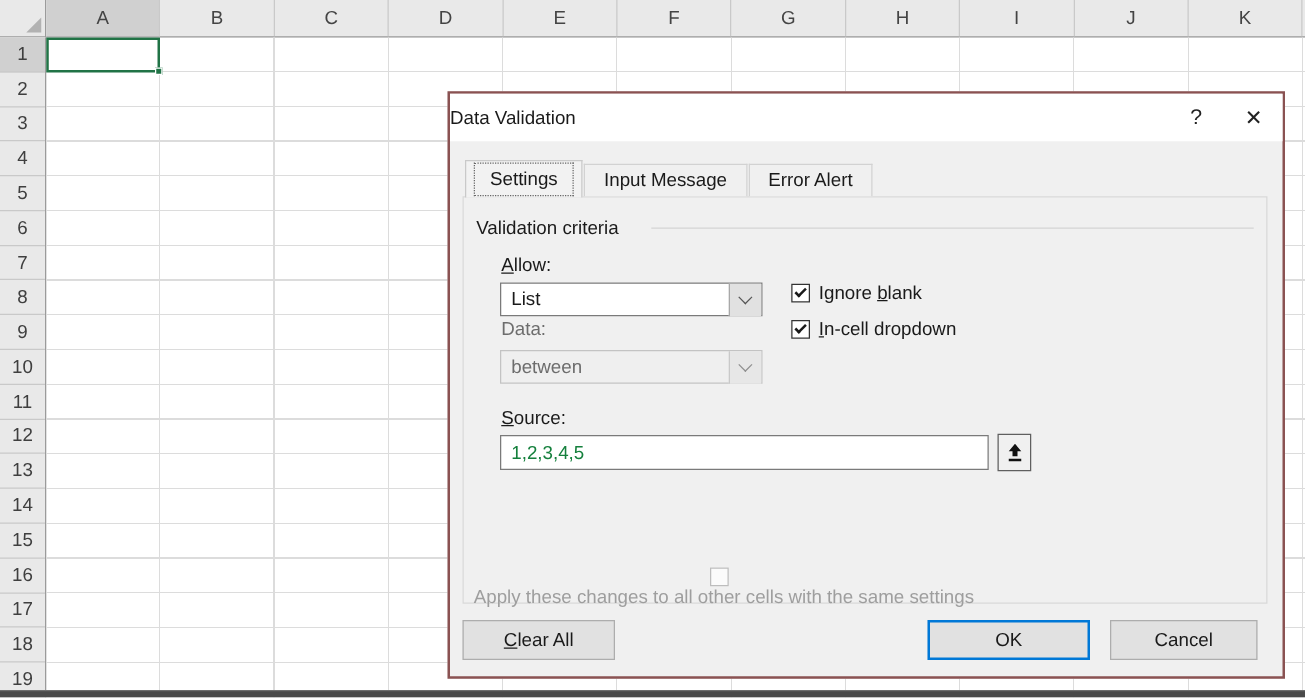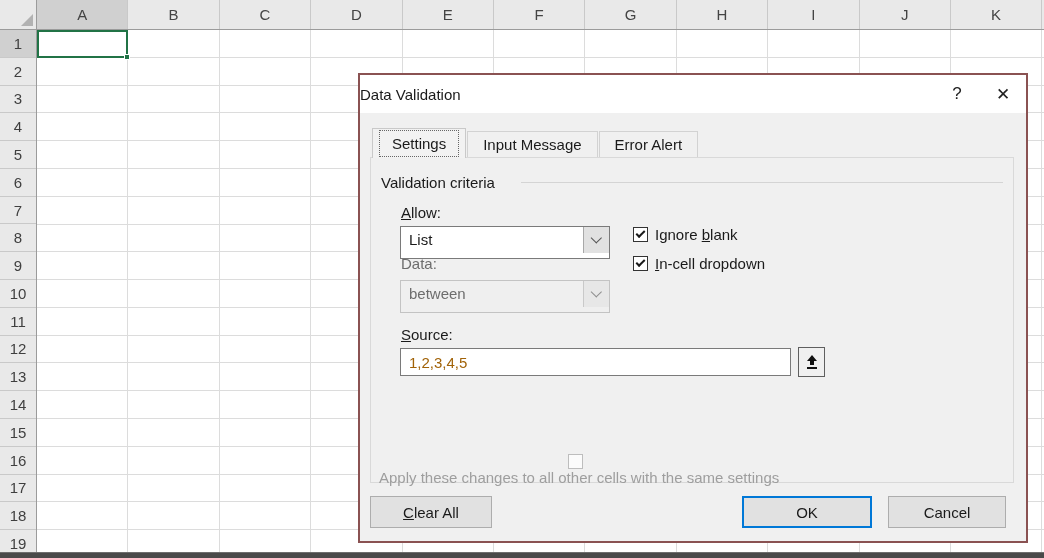--- a/index.html
+++ b/index.html
@@ -92,21 +92,21 @@
   }
 
   .grouphead { position:absolute; left:10px; top:16px; font-size:15px; }
   .groupline { position:absolute; left:150px; right:10px; top:24px; height:1px; background:#d4d4d4; }
 
   .lbl { position:absolute; font-size:15px; }
   .lbl.dis { color:#6d6d6d; }
   .u { text-decoration: underline; }
 
   .combo {
-    position:absolute; width:210px; height:33px; background:#fff;
+    position:absolute; width:210px; height:27px; background:#fff;
     border:1px solid #7a7a7a; font-size:15px;
   }
   .combo .val { position:absolute; left:8px; top:4px; }
   .combo-btn {
     position:absolute; right:0; top:0; width:26px; height:26px;
     background:#e1e1e1; border-left:1px solid #a8a8a8;
     display:flex; align-items:center; justify-content:center;
   }
   .chev {
     width:8px; height:8px; border-left:1px solid #555; border-bottom:1px solid #555;
@@ -124,21 +124,21 @@
   .check {
     width:9px; height:5px; border-left:2px solid #1a1a1a; border-bottom:2px solid #1a1a1a;
     transform:rotate(-45deg) translate(1px,-1px);
   }
   .checkrow.dis .cbox { border-color:#bdbdbd; background:#fbfbfb; }
   .checkrow.dis { color:#9e9e9e;flex-direction:column; }
 
   .textinput {
     position:absolute; left:29px; top:190px; width:391px; height:28px;
     border:1px solid #7a7a7a; background:#fff; font-size:15px; padding:0 8px;
-    font-family:"Liberation Sans", sans-serif; color:#a16207; outline:none;
+    font-family:"Liberation Sans", sans-serif; color:#15803d; outline:none;
   }
   .refedit {
     position:absolute; left:427px; top:189px; width:27px; height:30px;
     background:#f0f0f0; border:1px solid #5f5f5f;
     display:flex; align-items:center; justify-content:center;
   }
 
   .btn {
     position:absolute; height:32px; background:#e1e1e1; border:1px solid #adadad;
     font-size:15px; display:flex; align-items:center; justify-content:center;

